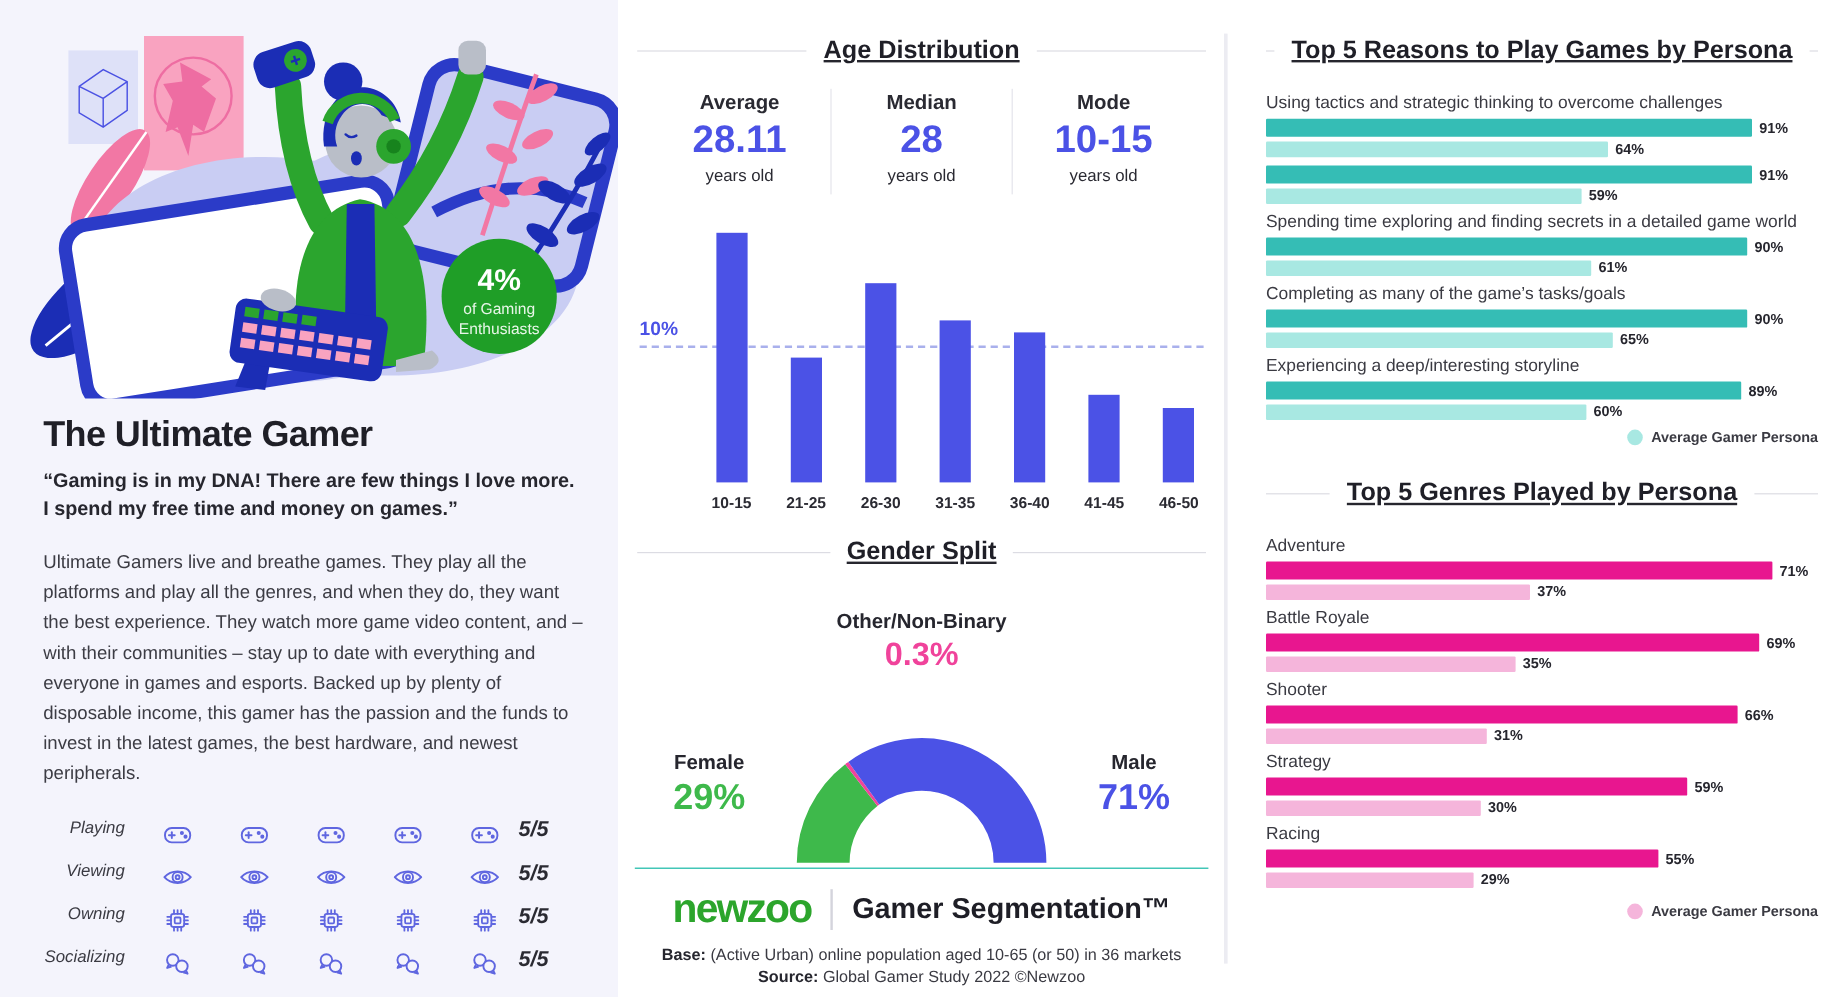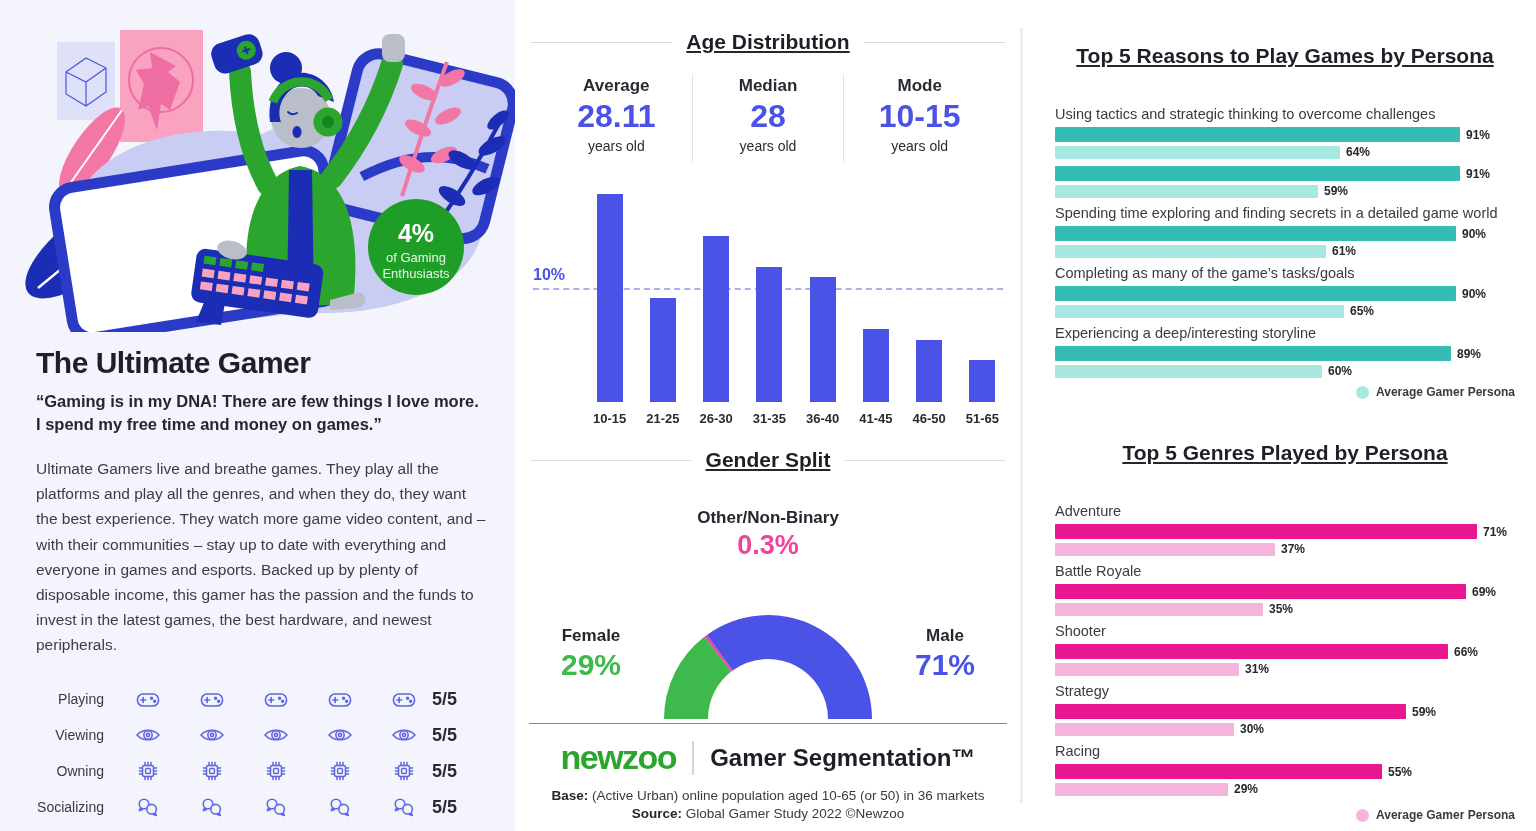--- a/index.html
+++ b/index.html
@@ -8,21 +8,21 @@
     font-family: "Liberation Sans", "DejaVu Sans", sans-serif;
     background:#ffffff; position:relative; overflow:hidden; color:#26262E;
   }
   
   .left-panel { position:absolute; left:0; top:0; width:515px; height:831px; background:#F4F4FC; }
   .illustration { display:block; }
   .persona-title { margin:14px 36px 0; font-size:30px; font-weight:800; color:#1F1F27; letter-spacing:-0.5px; }
   .quote { margin:10px 36px 0; font-size:16.5px; font-weight:700; color:#26262E; line-height:1.4; }
   .desc { margin:20px 36px 0; width:452px; font-size:15.5px; color:#3C3C44; line-height:1.62; }
   .ratings { margin:24px 0 0 18px; }
-  .rating-row { display:flex; align-items:center; height:36px; }
+  .rating-row { display:flex; height:36px;font-style:italic; }
   .rating-label { width:86px; text-align:right; font-size:14px; color:#3A3A42; }
   .rating-icons { display:flex; gap:36px; margin-left:30px; }
   .ricon { width:28px; height:28px; }
   .rating-score { margin-left:14px; font-size:18px; font-weight:600; color:#2A2A32; }
   
   .middle { position:absolute; left:515px; top:0; width:506px; height:831px; }
   .section-title { display:flex; align-items:center; gap:14px; margin:30px 16px 0;text-decoration:underline; }
   .section-title .line { flex:1; height:1px; background:#DCDCE3; }
   .section-title .txt { font-size:21px; font-weight:800; color:#1F1F27; white-space:nowrap; }
   .stats { display:flex; margin:20px 26px 0; }
@@ -55,21 +55,21 @@
   .brand { font-size:34px; font-weight:800; color:#2CA52C; letter-spacing:-1.5px; }
   .logo-div { width:2px; height:34px; background:#D4D4DC; }
   .product { font-size:24px; font-weight:800; color:#1E1E26; }
   .base-line { margin-top:11px; font-size:13.5px; color:#3A3A42; }
   .src-line { margin-top:3px; font-size:13.5px; color:#3A3A42; }
   .base-line b, .src-line b { color:#26262E; }
   
   .vdivider { position:absolute; left:1020px; top:28px; width:3px; height:775px; background:#ECECF2; }
   
   .right-panel { position:absolute; left:1055px; top:0; width:460px; height:831px; }
-  .right-panel .section-title { margin:30px 0 0;flex-direction:column; }
+  .right-panel .section-title { margin:30px 0 0; }
   .hbars { margin-top:24px; }
   .hgroup { margin-bottom:7px; }
   .hlabel { font-size:14.5px; color:#3A3A42; line-height:17px; margin-bottom:4px; }
   .hrow { display:flex; align-items:center; margin-bottom:3px; }
   .hbar { height:15px; border-radius:1px; }
   .hbar-light { height:13px; }
   .hval { margin-left:6px; font-size:12px; font-weight:700; color:#26262E; }
   .legend { display:flex; justify-content:flex-end; align-items:center; gap:7px; margin-top:5px; }
   .legend-dot { width:13px; height:13px; border-radius:50%; }
   .legend-text { font-size:12px; font-weight:700; color:#3A3A42; }
@@ -368,24 +368,20 @@
           <div class="age-label">36-40</div>
         </div>
         <div class="age-col">
           <div class="age-bar" style="height: 73px; background: rgb(75, 82, 230);"></div>
           <div class="age-label">41-45</div>
         </div>
         <div class="age-col">
           <div class="age-bar" style="height: 62px; background: rgb(75, 82, 230);"></div>
           <div class="age-label">46-50</div>
         </div>
-        <div class="age-col">
-          <div class="age-bar" style="height: 42px; background: rgb(75, 82, 230);"></div>
-          <div class="age-label">51-65</div>
-        </div>
       </div>
   </div>
 
   <div class="section-title gender-title">
     <span class="line"></span>
     <span class="txt">Gender Split</span>
     <span class="line"></span>
   </div>
 
   <div class="gauge-area">

